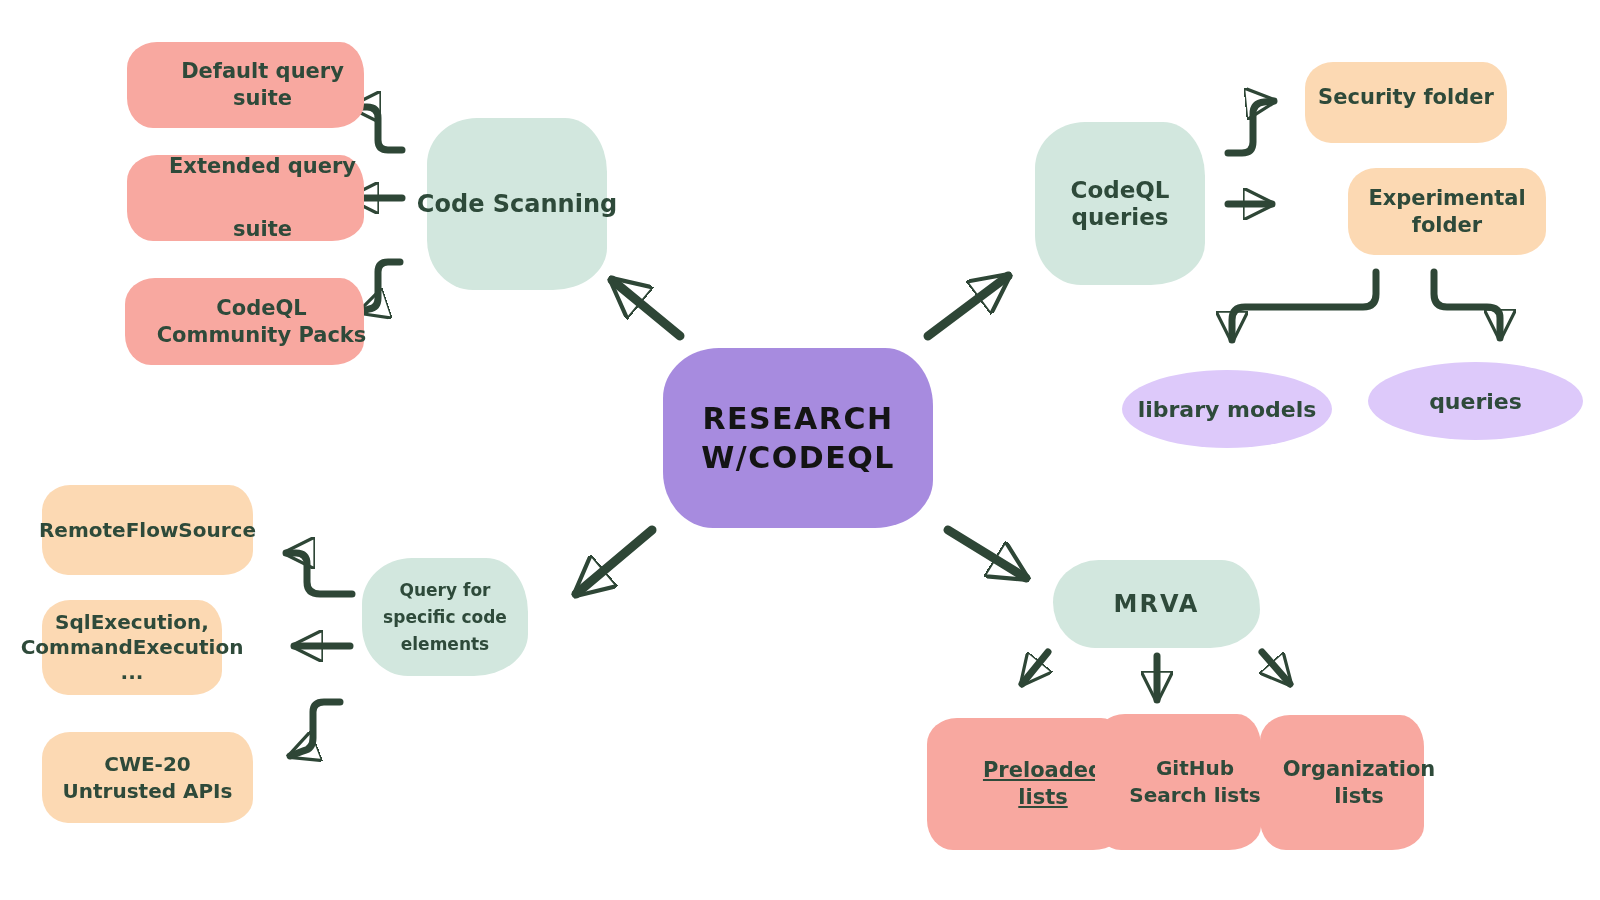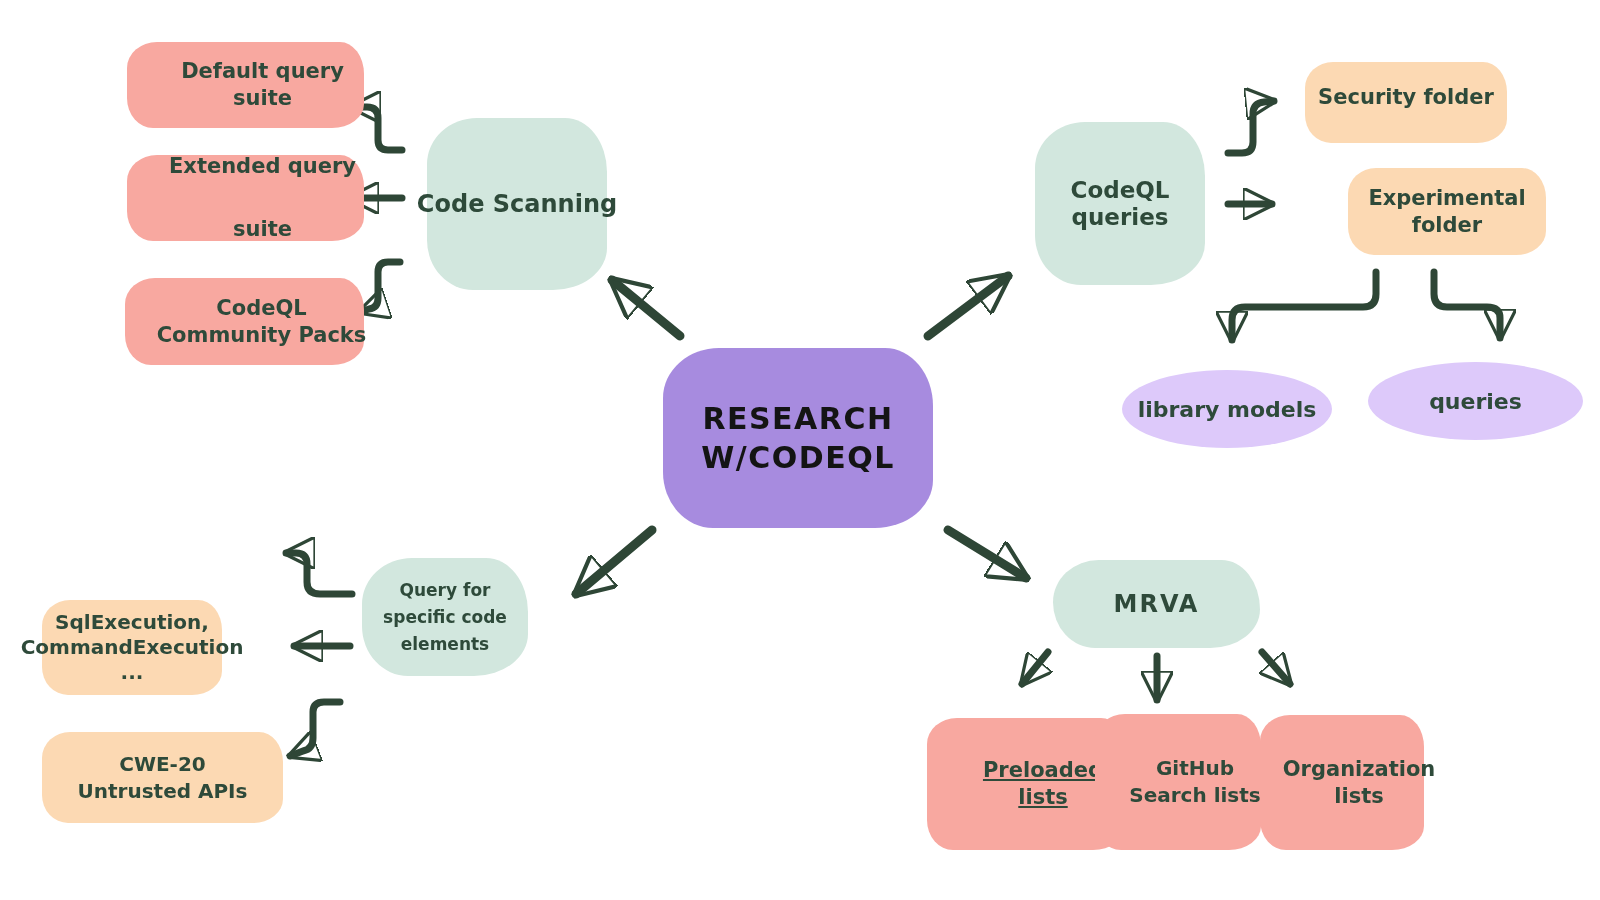--- a/index.html
+++ b/index.html
@@ -35,21 +35,21 @@
     background:var(--purple);border-radius:56px 48px 58px 50px / 50px 58px 48px 56px;
     color:var(--center_text);font-size:30px;line-height:39px;font-weight:800;letter-spacing:1.5px;
   }
   #node-codeqlqueries{left:1035px;top:122px;width:170px;height:163px;font-size:23px;}
   #node-securityfolder{left:1305px;top:62px;width:202px;height:81px;justify-content:flex-start;padding-top:22px;box-sizing:border-box;}
   #node-experimental{left:1307px;top:168px;width:198px;height:87px;margin-left:41px;}
   #node-librarymodels{left:1122px;top:370px;width:210px;height:78px;font-size:22px;}
   #node-queriesellipse{left:1368px;top:362px;width:215px;height:78px;font-size:22px;}
   #node-remoteflow{left:42px;top:485px;width:211px;height:90px;font-size:20px;}
   #node-sqlexec{left:42px;top:600px;width:180px;height:95px;font-size:20px;line-height:25px;}
-  #node-cwe20{left:42px;top:732px;width:241px;height:91px;font-size:20px;}
+  #node-cwe20{left:42px;top:732px;width:211px;height:91px;font-size:20px;}
   #node-queryspecific{left:362px;top:558px;width:166px;height:118px;font-size:17px;}
   #node-mrva{left:1053px;top:560px;width:207px;height:88px;font-size:24px;letter-spacing:2px;}
   #node-preloaded{left:927px;top:718px;width:164px;height:132px;font-size:21px;text-decoration:underline;}
   #node-github{left:1095px;top:714px;width:132px;height:136px;font-size:20px;}
   #node-organization{left:1260px;top:715px;width:130px;height:135px;font-size:21px;}
 </style>
 </head>
 <body>
 
 <div id="canvas">
@@ -122,20 +122,23 @@
   </div>
   <div class="node lavender" id="node-queriesellipse">
     <span class="line">queries</span>
   </div>
 
   <div class="node mint" id="node-queryspecific">
     <span class="line">Query for</span>
     <span class="line">specific code</span>
     <span class="line">elements</span>
   </div>
+  <div class="node peach" id="node-remoteflow">
+    <span class="line">RemoteFlowSource</span>
+  </div>
   <div class="node peach" id="node-sqlexec">
     <span class="line">SqlExecution,</span>
     <span class="line">CommandExecution</span>
     <span class="line">...</span>
   </div>
   <div class="node peach" id="node-cwe20">
     <span class="line">CWE-20</span>
     <span class="line">Untrusted APIs</span>
   </div>
 

